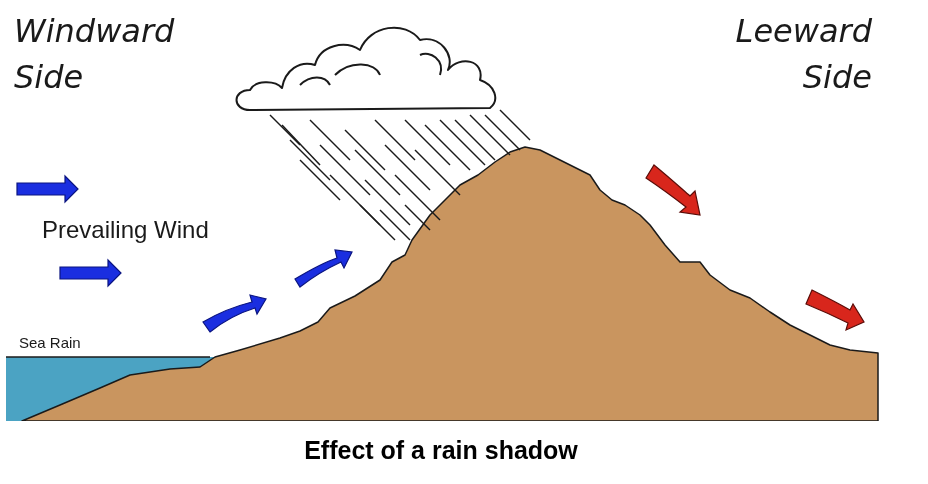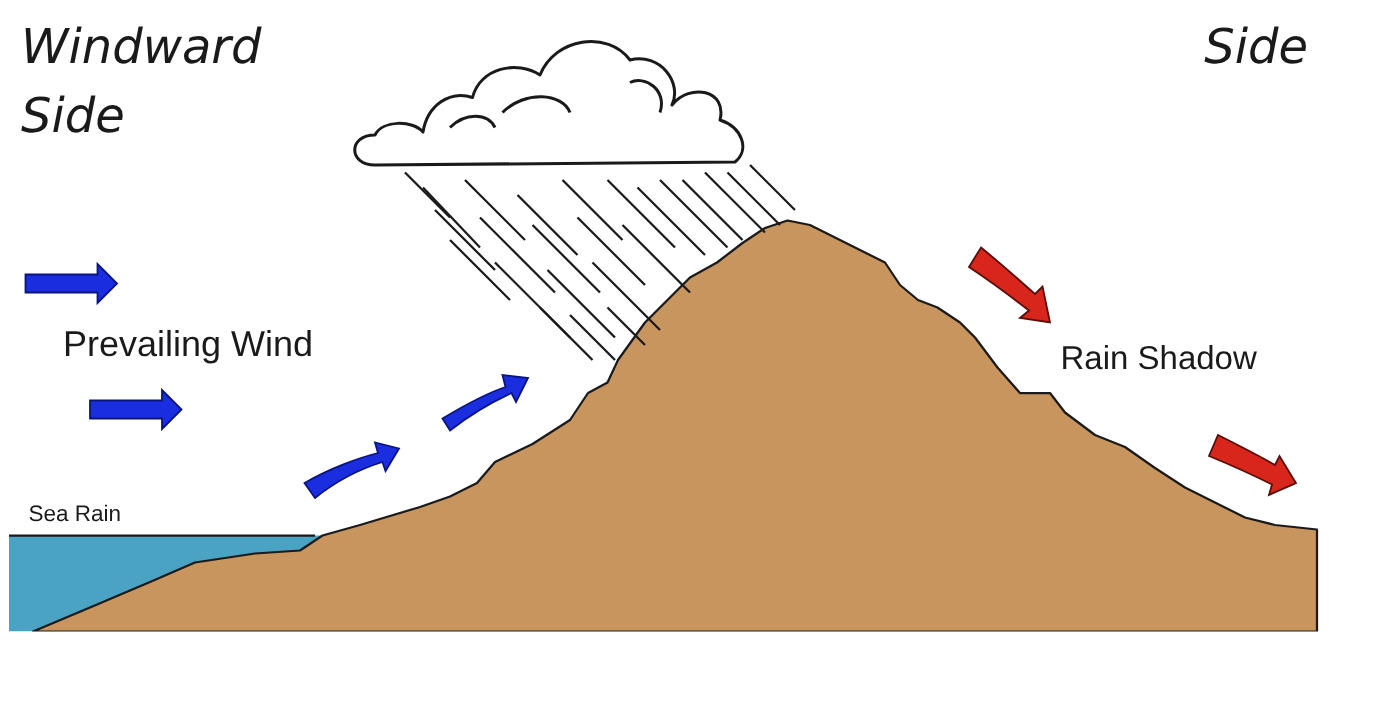--- a/index.html
+++ b/index.html
@@ -63,20 +63,21 @@
       <path d="M812,290 C828,298 843,306 850,310 L853,304 L864,322 L846,330 L848,323 C838,318 823,311 806,304 Z"></path>
     </g>
   </svg>
 
   <div class="label-italic" style="left:14px; top:8px;">
     <div>Windward</div>
     <div>Side</div>
   </div>
 
   <div class="label-italic" style="right:56px; top:8px; text-align:right;">
+    <div>Leeward</div>
     <div>Side</div>
   </div>
 
   <div class="label-plain" style="left:42px; top:216px; font-size:24px;">Prevailing Wind</div>
-  <div class="label-plain" style="left:707px; top:226px; font-size:22px;">Rain Shadow</div>
   <div class="label-plain" style="left:19px; top:334px; font-size:15px;">Sea Rain</div>
 
+  <div class="caption">Effect of a rain shadow</div>
 </div>
 
 </body></html>

